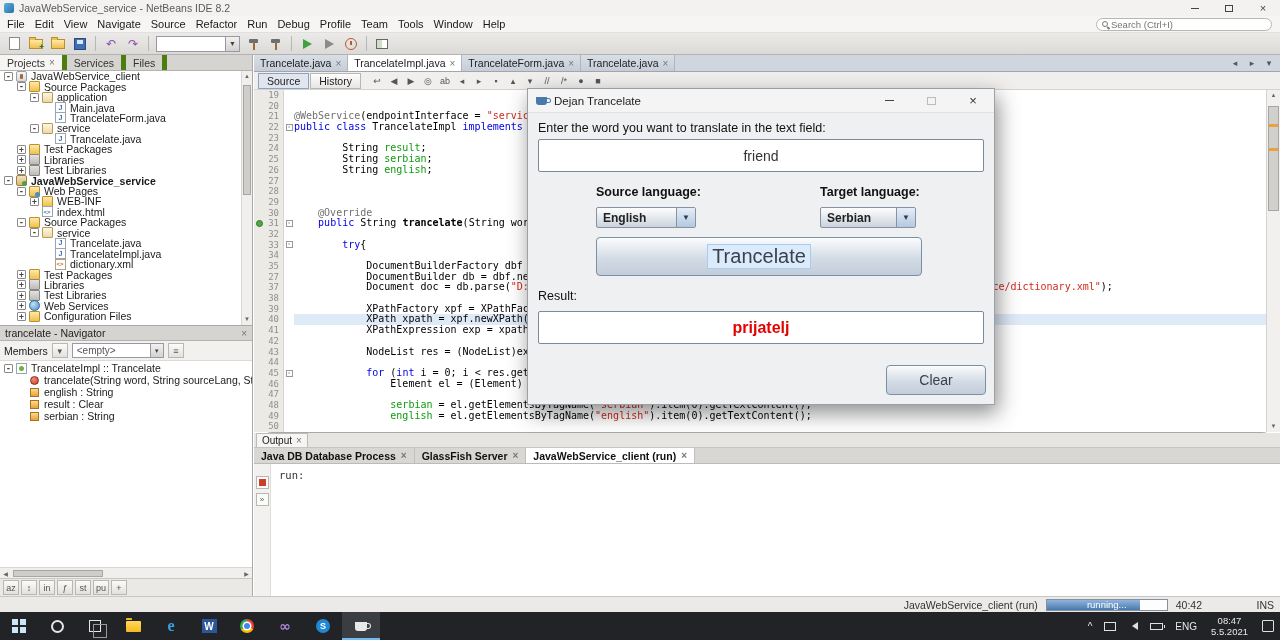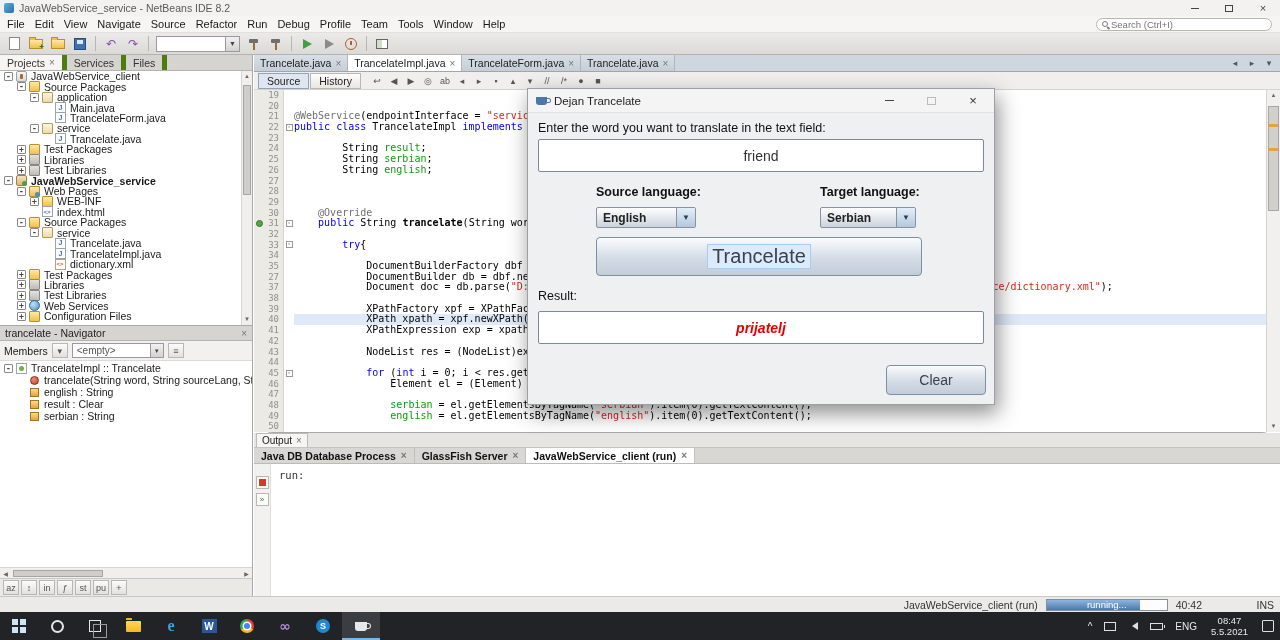--- a/index.html
+++ b/index.html
@@ -199,21 +199,21 @@
   .lbl-src { left:68px; top:96px; }
   .lbl-tgt { left:292px; top:96px; }
   .combo { position:absolute; top:118px; height:21px; display:flex; border:1px solid #8593a4; border-radius:2px; background:linear-gradient(#fdfefe,#ccd3dd); font-weight:bold; font-size:12px; color:#222; overflow:hidden; }
   .combo.src { left:68px; width:100px; }
   .combo.tgt { left:292px; width:96px; }
   .combo-text { flex:1; display:flex; align-items:center; padding-left:6px; }
   .combo-arrow { width:19px; border-left:1px solid #8593a4; background:linear-gradient(#e6eef7,#b4c8de); display:flex; align-items:center; justify-content:center; font-size:8px; color:#24415f; }
   .btn-translate { position:absolute; left:68px; top:148px; width:326px; height:39px; border:1px solid #7b8fa5; border-radius:4px; background:linear-gradient(#fbfcfd,#d3dbe5 55%,#c3cdd9); display:flex; align-items:center; justify-content:center; }
   .btn-translate span { font-size:20px; color:#39424d; background:#dcebfb; box-shadow:0 0 0 1px #a8cdf2; padding:0 4px; }
   .lbl-result { position:absolute; left:10px; top:200px; color:#111; }
-  .dlg-result { position:absolute; left:10px; top:222px; width:446px; height:33px; background:#fff; border:1px solid #7b8a9a; border-radius:2px; display:flex; align-items:center; justify-content:center; font-size:14px; font-weight:bold; color:#e60000;font-style:italic; }
+  .dlg-result { position:absolute; left:10px; top:222px; width:446px; height:33px; background:#fff; border:1px solid #7b8a9a; border-radius:2px; display:flex; align-items:center; justify-content:center; font-size:16px; font-weight:bold; color:#e60000; }
   .btn-clear { position:absolute; left:358px; top:276px; width:100px; height:30px; border:1px solid #7b8fa5; border-radius:4px; background:linear-gradient(#fbfcfd,#d3dbe5 55%,#c3cdd9); display:flex; align-items:center; justify-content:center; font-size:14px; color:#39424d; }
 </style>
 </head>
 <body>
 
 <div class="screen">
 
   <div class="titlebar">
     <div class="app-logo"></div>
     <div class="titlebar-text">JavaWebService_service - NetBeans IDE 8.2</div>

